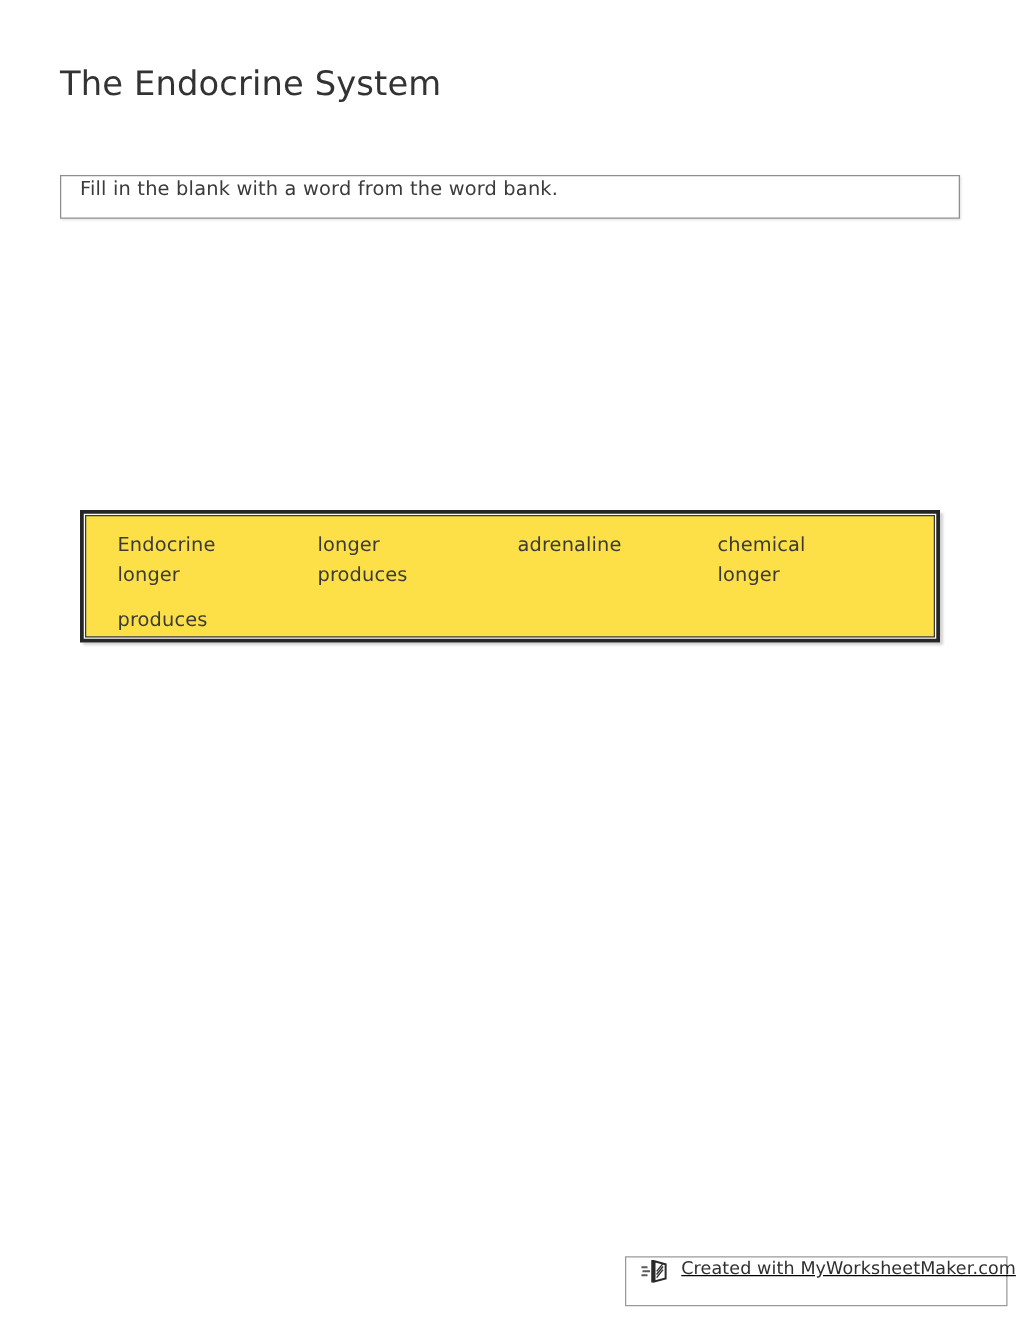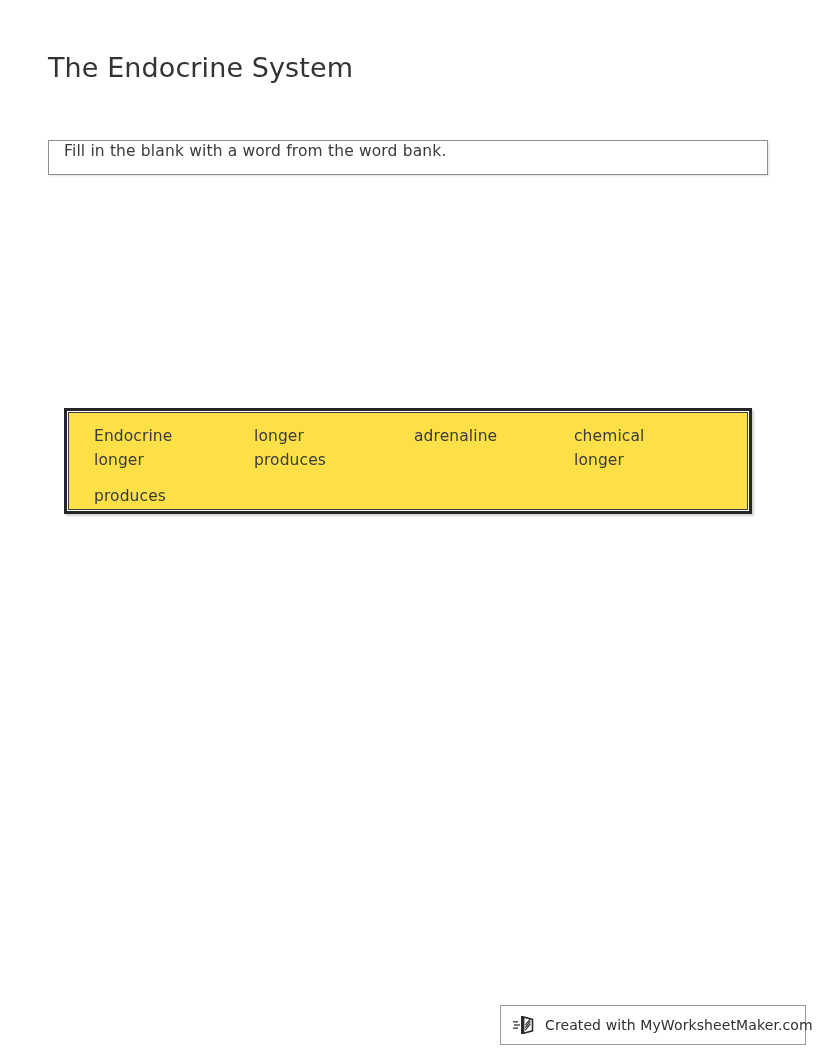--- a/index.html
+++ b/index.html
@@ -103,22 +103,23 @@
   .footer-badge {
     position: absolute;
     left: 500px;
     top: 1005px;
     width: 306px;
     height: 40px;
     box-sizing: border-box;
     border: 1px solid #9a9a9a;
     background: #ffffff;
     display: flex;
-    align-items: center;
+    align-items: flex-start;
     padding-left: 12px;
+    text-decoration: underline;
   }
   .badge-logo {
     width: 24px;
     height: 22px;
     flex: 0 0 24px;
     position: relative;
     margin-right: 8px;
   }
   .badge-logo svg {
     display: block;

